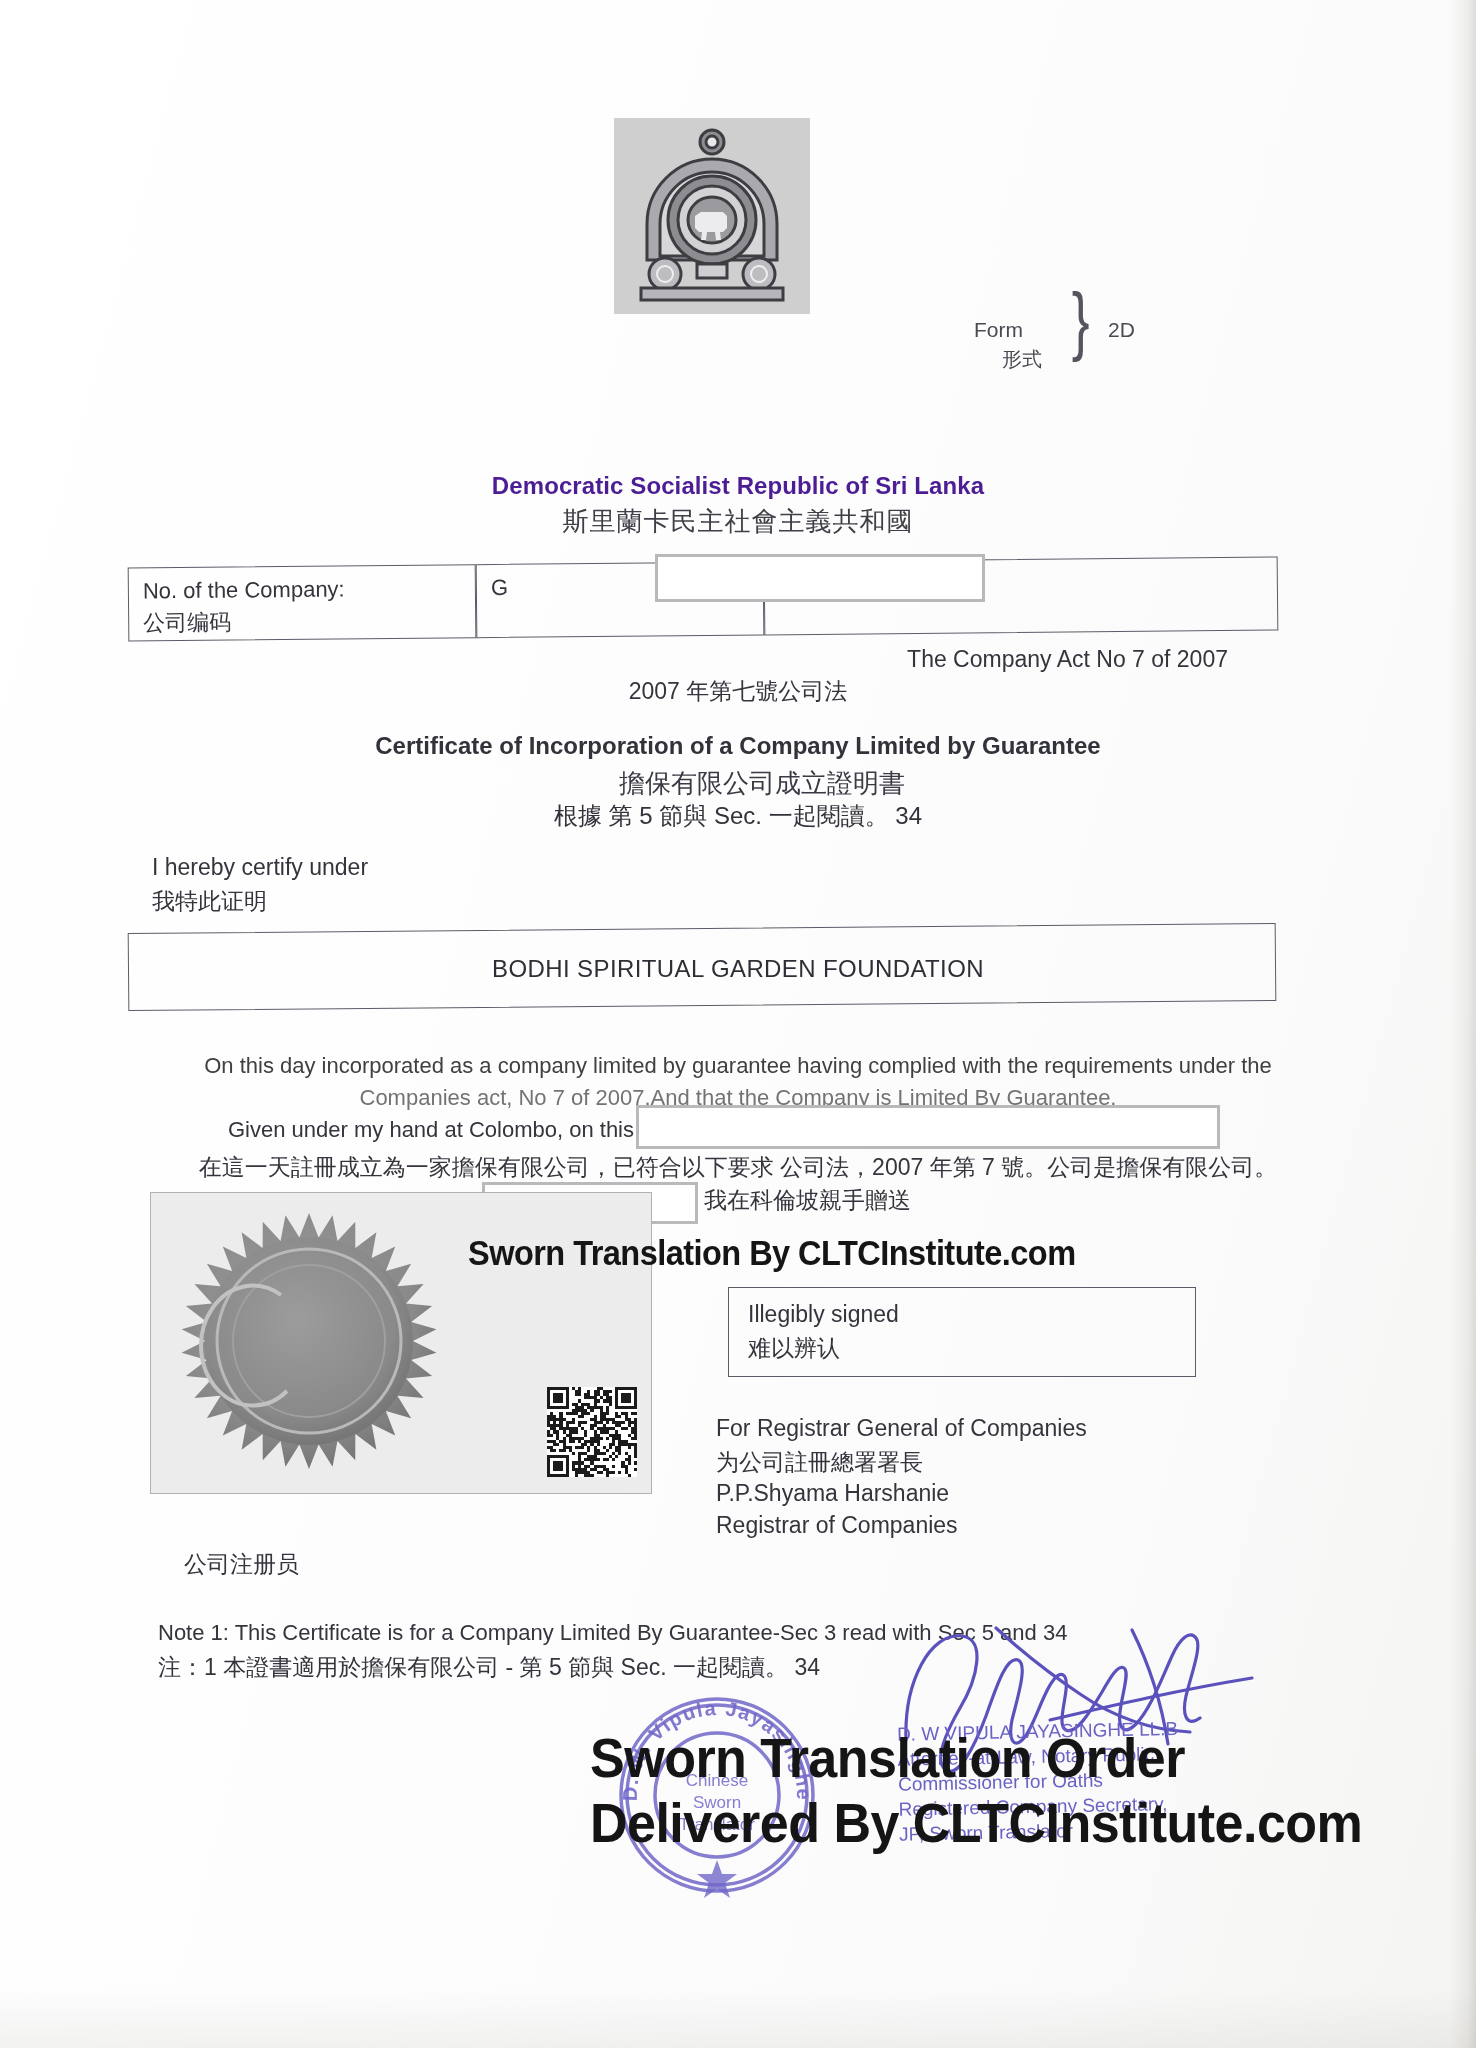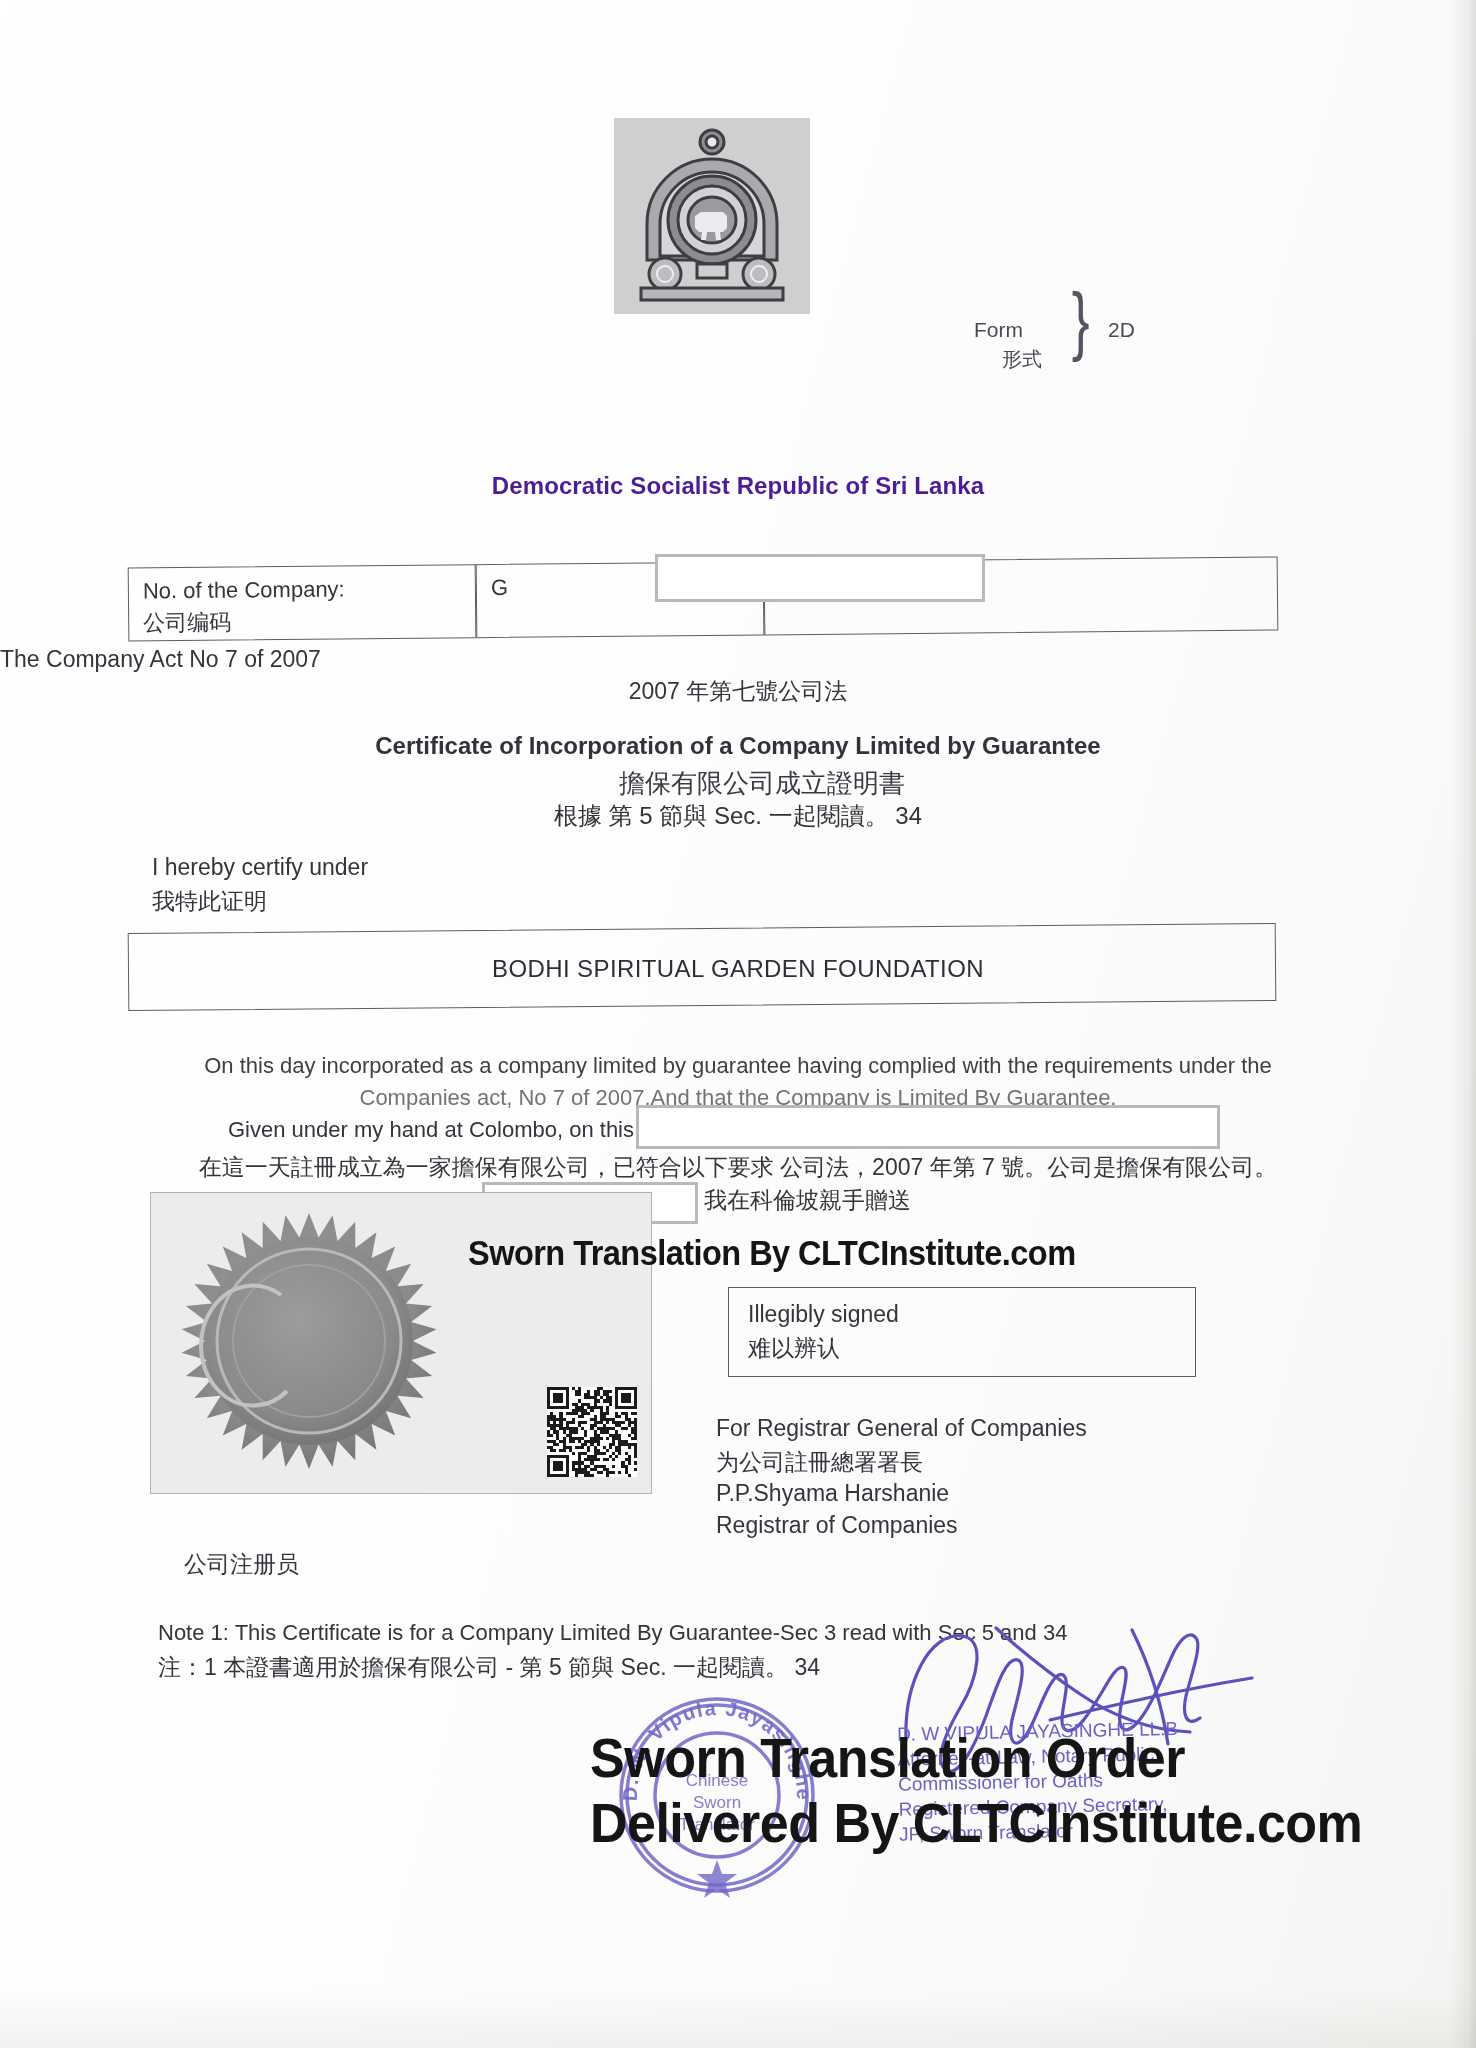--- a/index.html
+++ b/index.html
@@ -100,21 +100,21 @@
     position:absolute; left: 14px; top: 10px; font-size: 22px; color:#34343d;
   }
   #cono-redaction {
     position: absolute; left: 655px; top: 554px;
     width: 324px; height: 42px;
     border: 3px solid #b9b9bb; background: #ffffff;
   }
 
   
   #act-en {
-    left: 0; top: 646px; width: 1228px; text-align: left;
+    left: 0; top: 646px; width: 1228px; text-align: right;
     font-size: 23px; color: #34343d;
   }
   #act-cn {
     left: 0; top: 676px; width: 1476px; text-align: center;
     font-size: 23px; color: #34343d;
   }
 
   
   #cert-en {
     left: 0; top: 732px; width: 1476px; text-align: center;
@@ -270,20 +270,21 @@
   </div>
 
   <div id="form-block" class="abs">
     <span id="form-label">Form</span>
     <span id="form-label-cn">形式</span>
     <span id="form-brace">}</span>
     <span id="form-value">2D</span>
   </div>
 
   <div id="country-en" class="abs">Democratic Socialist Republic of Sri Lanka</div>
+  <div id="country-cn" class="abs">斯里蘭卡民主社會主義共和國</div>
 
   <div id="cono-table" class="abs">
     <div class="cell" id="cono-c1">
       <span id="cono-label-en">No. of the Company:</span>
       <span id="cono-label-cn">公司编码</span>
     </div>
     <div class="cell" id="cono-c2">
       <span id="cono-prefix">G</span>
     </div>
     <div class="cell" id="cono-c3"></div>

